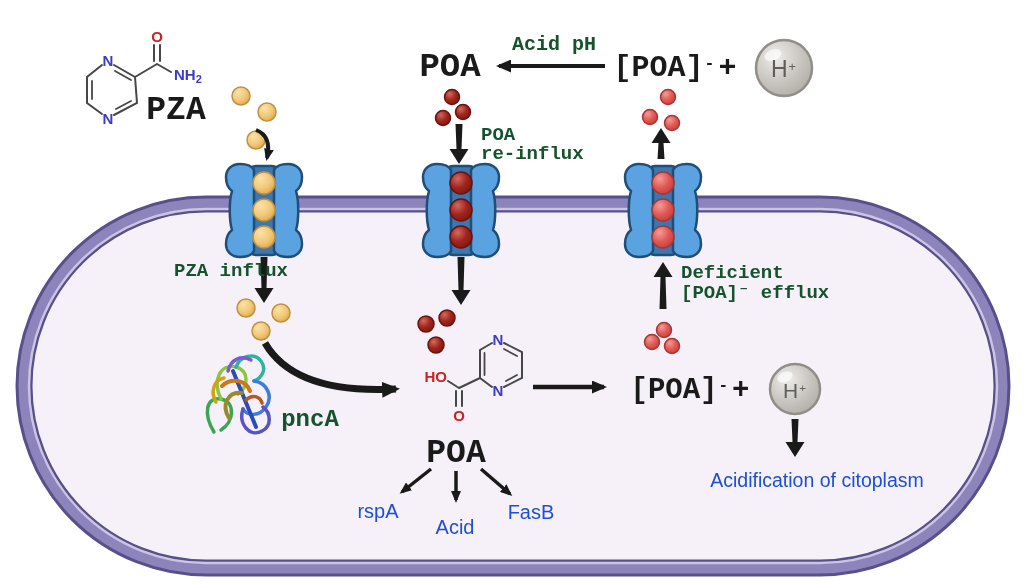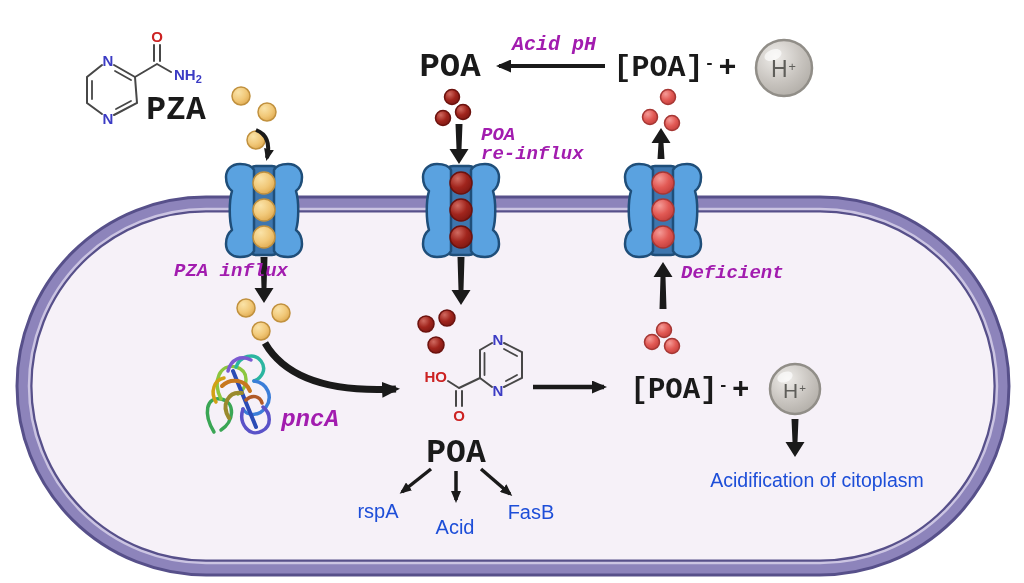--- a/index.html
+++ b/index.html
@@ -2,21 +2,21 @@
 <html><head>
 <meta charset="utf-8">
 <style>
   html,body{margin:0;padding:0;background:#ffffff;}
   .stage{position:relative;width:1024px;height:583px;background:#ffffff;overflow:hidden;
          font-family:"Liberation Sans",sans-serif;}
   .layer{position:absolute;left:0;top:0;}
   .t{position:absolute;transform:translate(-50%,-50%);white-space:nowrap;color:#1a1a1a;line-height:1;}
   .tl{position:absolute;transform:translate(0,-50%);white-space:nowrap;color:#1a1a1a;line-height:1;}
   .mono{font-family:"Liberation Mono","DejaVu Sans Mono",monospace;font-weight:700;}
-  .anno{font-family:"Liberation Mono","DejaVu Sans Mono",monospace;font-weight:700;font-style:italic;color:#a21caf;}
+  .anno{font-family:"Liberation Mono","DejaVu Sans Mono",monospace;font-weight:700;color:#14532d;}
   .sans{font-family:"Liberation Sans","DejaVu Sans",sans-serif;color:#1d4ed8;}
   .sup{font-size:0.55em;position:relative;top:-0.5em;margin:0 1px;}
   .plus{margin-left:3px;}
   .proton-label{color:#5f5e5a;font-weight:400;}
 </style>
 </head>
 <body>
 
 <div class="stage">
 
@@ -190,20 +190,21 @@
 <div class="t sans proton-label" style="left:784px;top:69px;font-size:23px;"><span>H</span><span class="sup">+</span></div>
 
 <div class="tl anno" style="left:481px;top:135px;font-size:19px;">POA</div>
 <div class="tl anno" style="left:481px;top:154px;font-size:19px;">re-influx</div>
 
 <div class="t anno" style="left:197px;top:271px;font-size:19px;margin-left:34px;">PZA influx</div>
 
 <div class="t anno" style="left:310px;top:420px;font-size:24px;">pncA</div>
 
 <div class="tl anno" style="left:681px;top:273px;font-size:19px;">Deficient</div>
+<div class="tl anno" style="left:681px;top:293px;font-size:19px;">[POA]⁻ efflux</div>
 
 <div class="t mono" style="left:456px;top:453px;font-size:33px;">POA</div>
 
 <div class="t mono" style="left:690px;top:390px;font-size:29px;"><span>[POA]</span><span class="sup">-</span><span class="plus">+</span></div>
 <div class="t sans proton-label" style="left:795px;top:390px;font-size:21px;"><span>H</span><span class="sup">+</span></div>
 
 <div class="t sans" style="left:817px;top:481px;font-size:19.5px;">Acidification of citoplasm</div>
 
 <div class="t sans" style="left:378px;top:511px;font-size:20px;">rspA</div>
 <div class="t sans" style="left:455px;top:527px;font-size:20px;">Acid</div>

